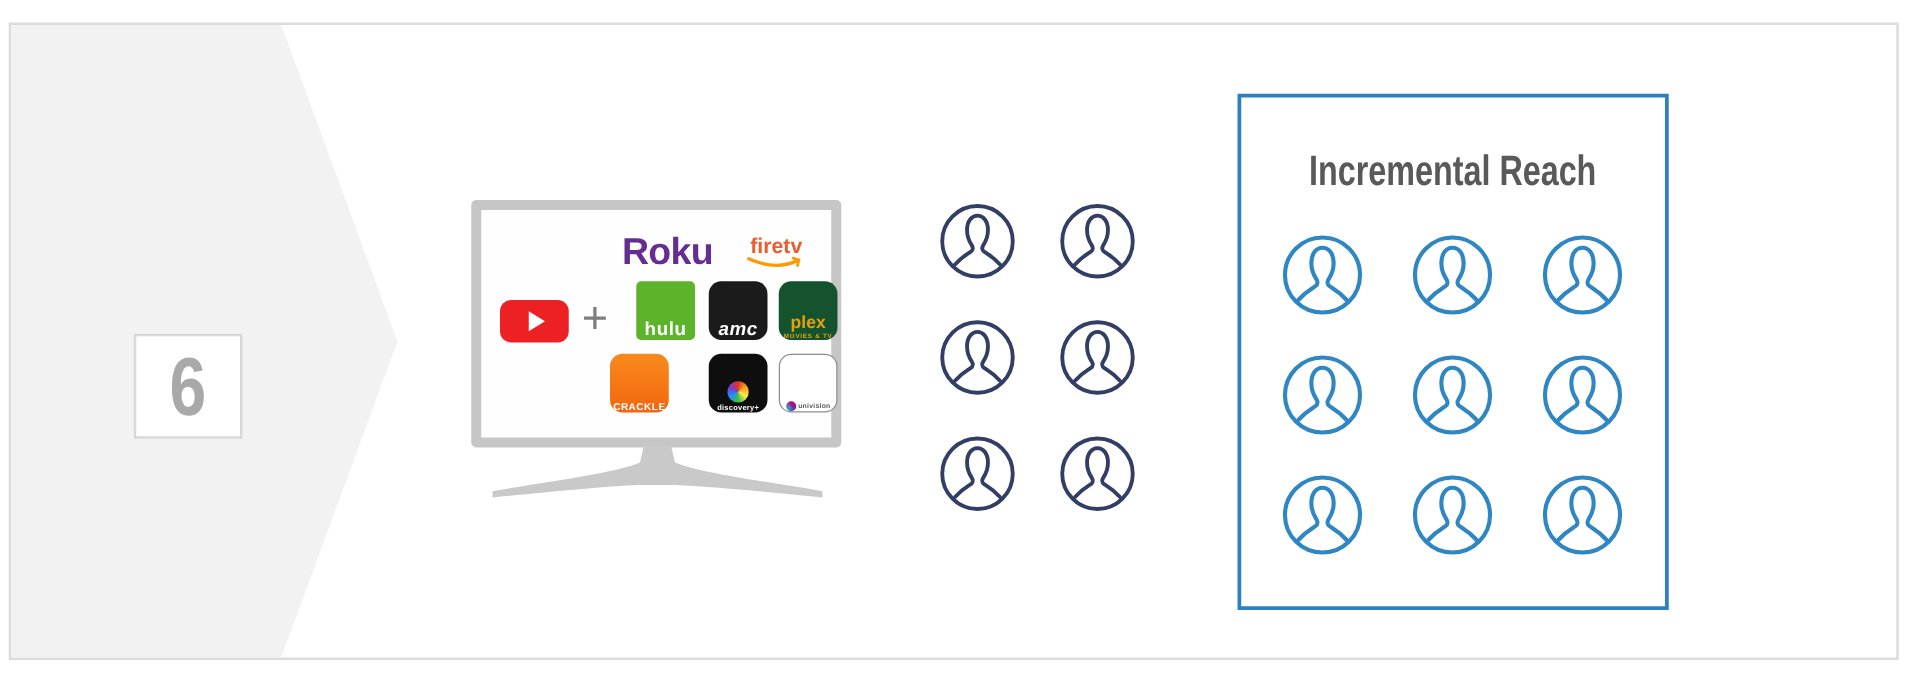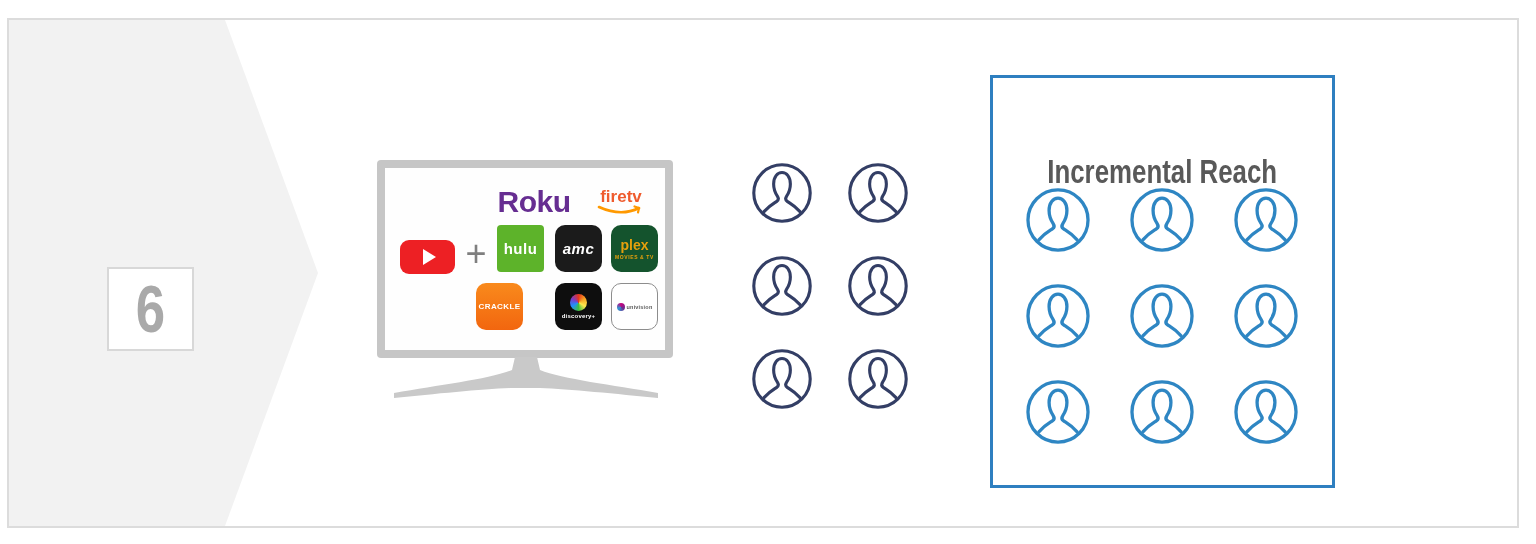--- a/index.html
+++ b/index.html
@@ -36,21 +36,21 @@
   .firetv-swoosh{left:597px;top:205px;width:48px;height:12px;}
 
   .yt{left:400px;top:240px;width:55px;height:34px;background:#ed2024;border-radius:9px;
       display:flex;align-items:center;justify-content:center;}
   .yt-tri{width:0;height:0;border-left:13px solid #ffffff;border-top:8px solid transparent;
           border-bottom:8px solid transparent;margin-left:3px;}
   .plus{left:461px;top:234px;width:30px;height:40px;line-height:40px;text-align:center;
         font-size:36px;color:#7f7f7f;font-weight:400;}
 
   .tile{position:absolute;width:47px;height:47px;border-radius:10px;display:flex;
-        flex-direction:column;align-items:center;justify-content:center;box-sizing:border-box;}
+        flex-direction:column;align-items:center;justify-content:flex-end;box-sizing:border-box;margin-left:12px;}
   .tile-hulu{left:497px;top:225px;background:#5db32a;border-radius:4px;}
   .tile-hulu .lbl{color:#fff;font-weight:700;font-size:15px;letter-spacing:0.5px;}
   .tile-amc{left:555px;top:225px;background:#1b1b1b;}
   .tile-amc .lbl{color:#fff;font-weight:800;font-size:15px;letter-spacing:0.5px;font-style:italic;}
   .tile-plex{left:611px;top:225px;background:#14532d;}
   .tile-plex .lbl{color:#e5a00d;font-weight:800;font-size:14px;}
   .tile-plex .sub{color:#e5a00d;font-weight:700;font-size:5px;letter-spacing:0.6px;margin-top:1px;}
   .tile-crackle{left:476px;top:283px;background:linear-gradient(180deg,#f98a1c,#f2660f);}
   .tile-crackle .lbl{color:#fff;font-weight:800;font-size:8px;letter-spacing:0.4px;}
   .tile-discovery{left:555px;top:283px;background:#0e0e0e;}
@@ -67,21 +67,21 @@
   
   .person{display:block;}
   .navy-grid{left:751px;top:162px;display:grid;grid-template-columns:repeat(2,62px);
              grid-auto-rows:62px;column-gap:34px;row-gap:31px;color:#333e65;}
   .blue-grid{left:1025px;top:187px;display:grid;grid-template-columns:repeat(3,66px);
              grid-auto-rows:66px;column-gap:38px;row-gap:30px;color:#2e86c3;}
 
   
   .reach-box{left:990px;top:75px;width:345px;height:413px;border:3px solid #2e7fc0;
              box-sizing:border-box;background:#ffffff;}
-  .reach-title{left:1000px;top:118px;width:325px;text-align:center;font-size:34px;color:#595959;margin-top:34px;}
+  .reach-title{left:1000px;top:118px;width:325px;text-align:center;font-size:34px;color:#595959;}
 </style>
 </head>
 <body>
 
 <div class="canvas">
 
   <svg width="0" height="0" style="position:absolute" aria-hidden="true">
     <defs>
       <symbol id="person-sym" viewBox="0 0 100 100">
         <circle cx="50" cy="50" r="45.5" fill="none" stroke="currentColor" stroke-width="5"></circle>

